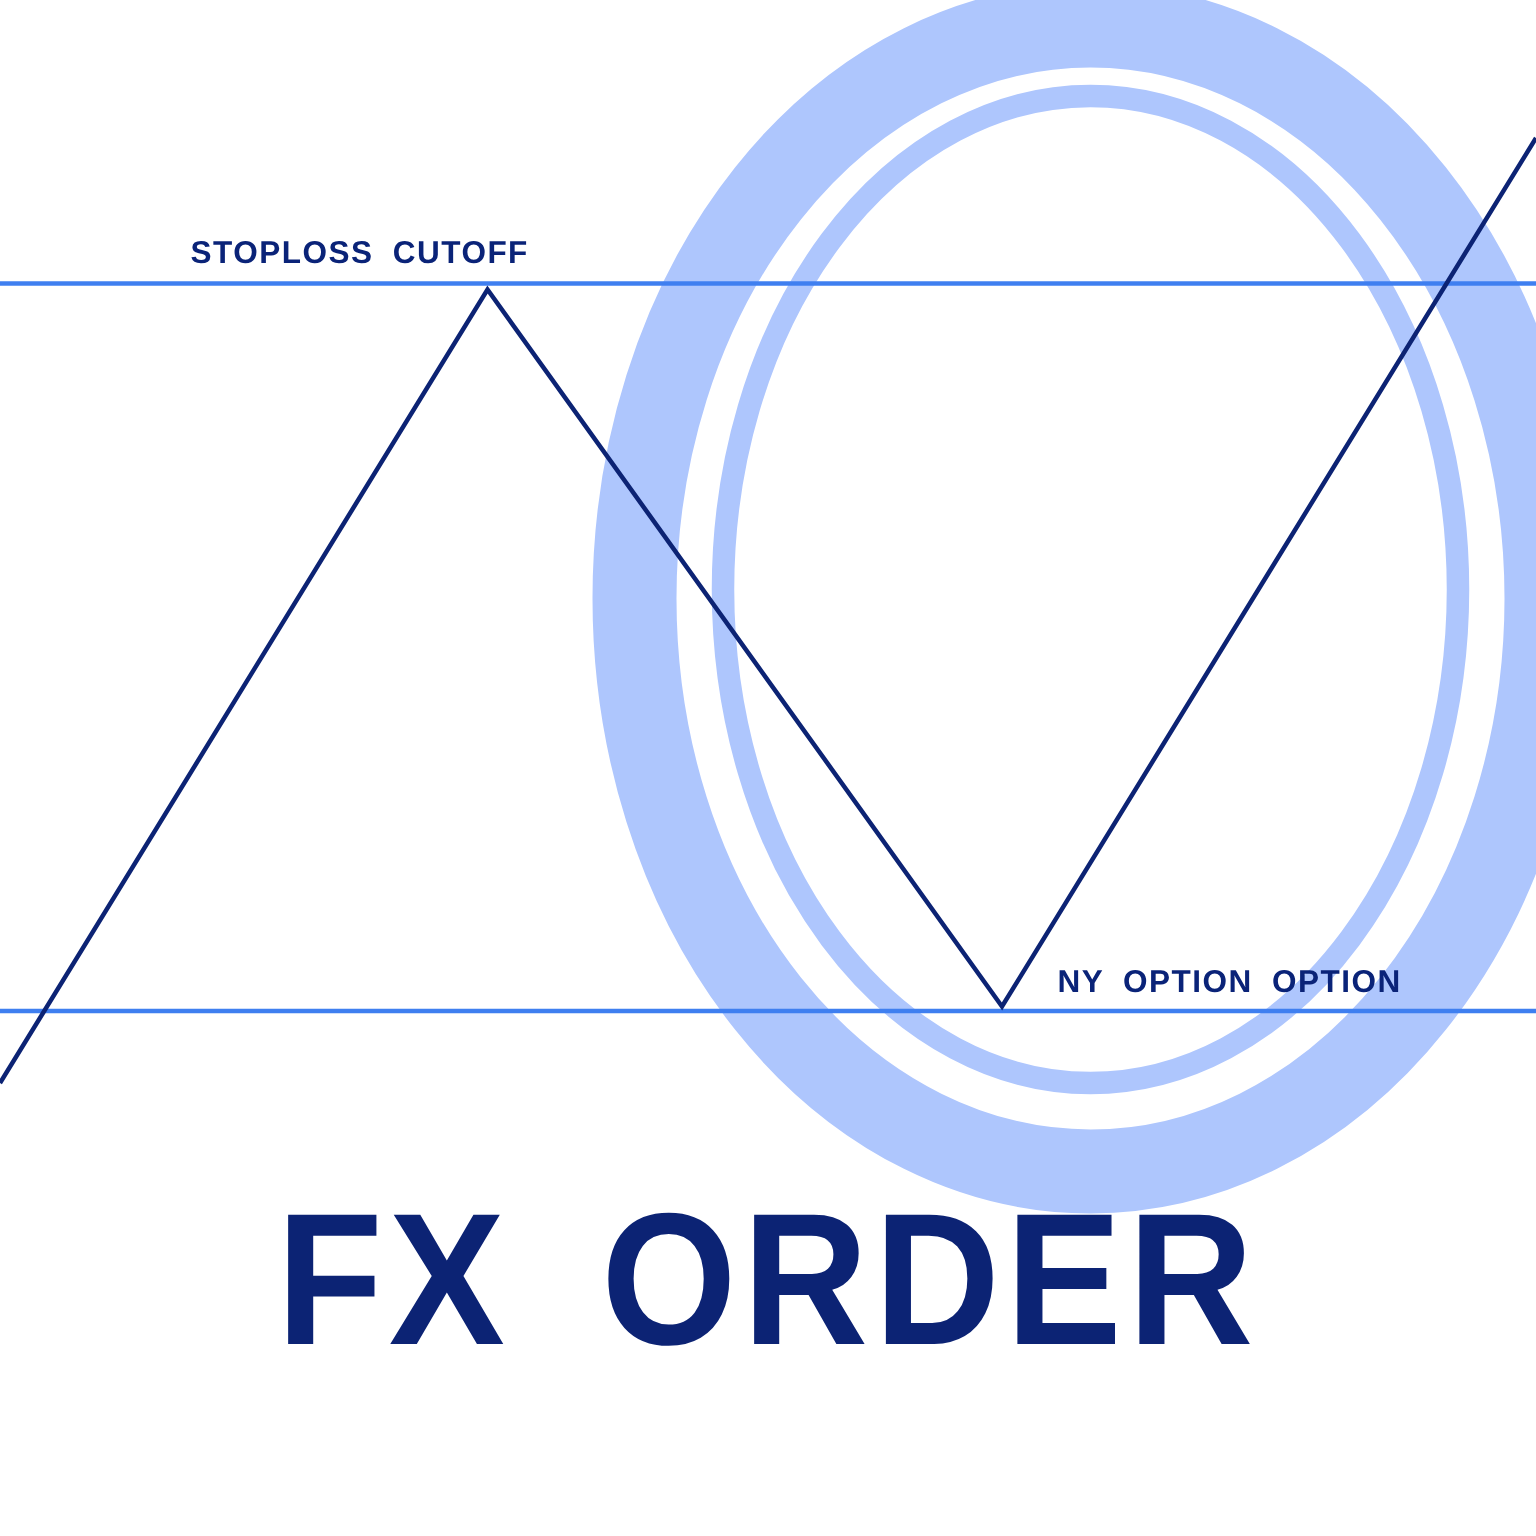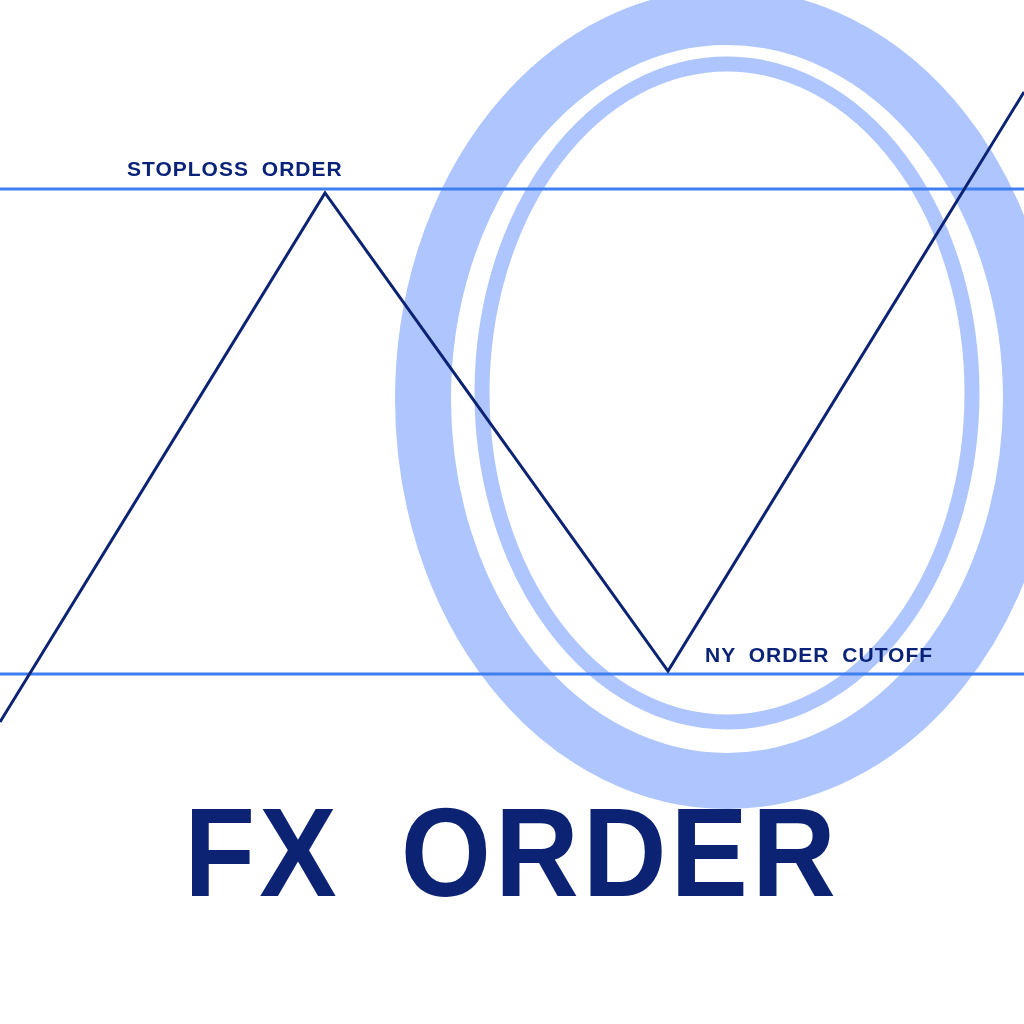--- a/index.html
+++ b/index.html
@@ -14,15 +14,15 @@
 <body>
 
 <svg id="art" viewBox="0 0 1024 1024" xmlns="http://www.w3.org/2000/svg">
   <ellipse cx="727" cy="399" rx="304" ry="382" fill="none" stroke="#aec6fd" stroke-width="56"></ellipse>
   <ellipse cx="727" cy="393" rx="245" ry="329" fill="none" stroke="#aec6fd" stroke-width="15"></ellipse>
   <line x1="0" y1="189" x2="1024" y2="189" stroke="#3f7ff0" stroke-width="3"></line>
   <line x1="0" y1="674" x2="1024" y2="674" stroke="#3f7ff0" stroke-width="3"></line>
   <polyline points="0,722 325,193 668,671 1024,92" fill="none" stroke="#0c2374" stroke-width="3"></polyline>
 </svg>
 
-<div id="stoploss" class="label">STOPLOSS ORDER</div>
-<div id="cutoff" class="label">NY ORDER CUTOFF</div>
+<div id="stoploss" class="label">STOPLOSS CUTOFF</div>
+<div id="cutoff" class="label">NY OPTION OPTION</div>
 <div id="title">FX ORDER</div>
 
 </body></html>

